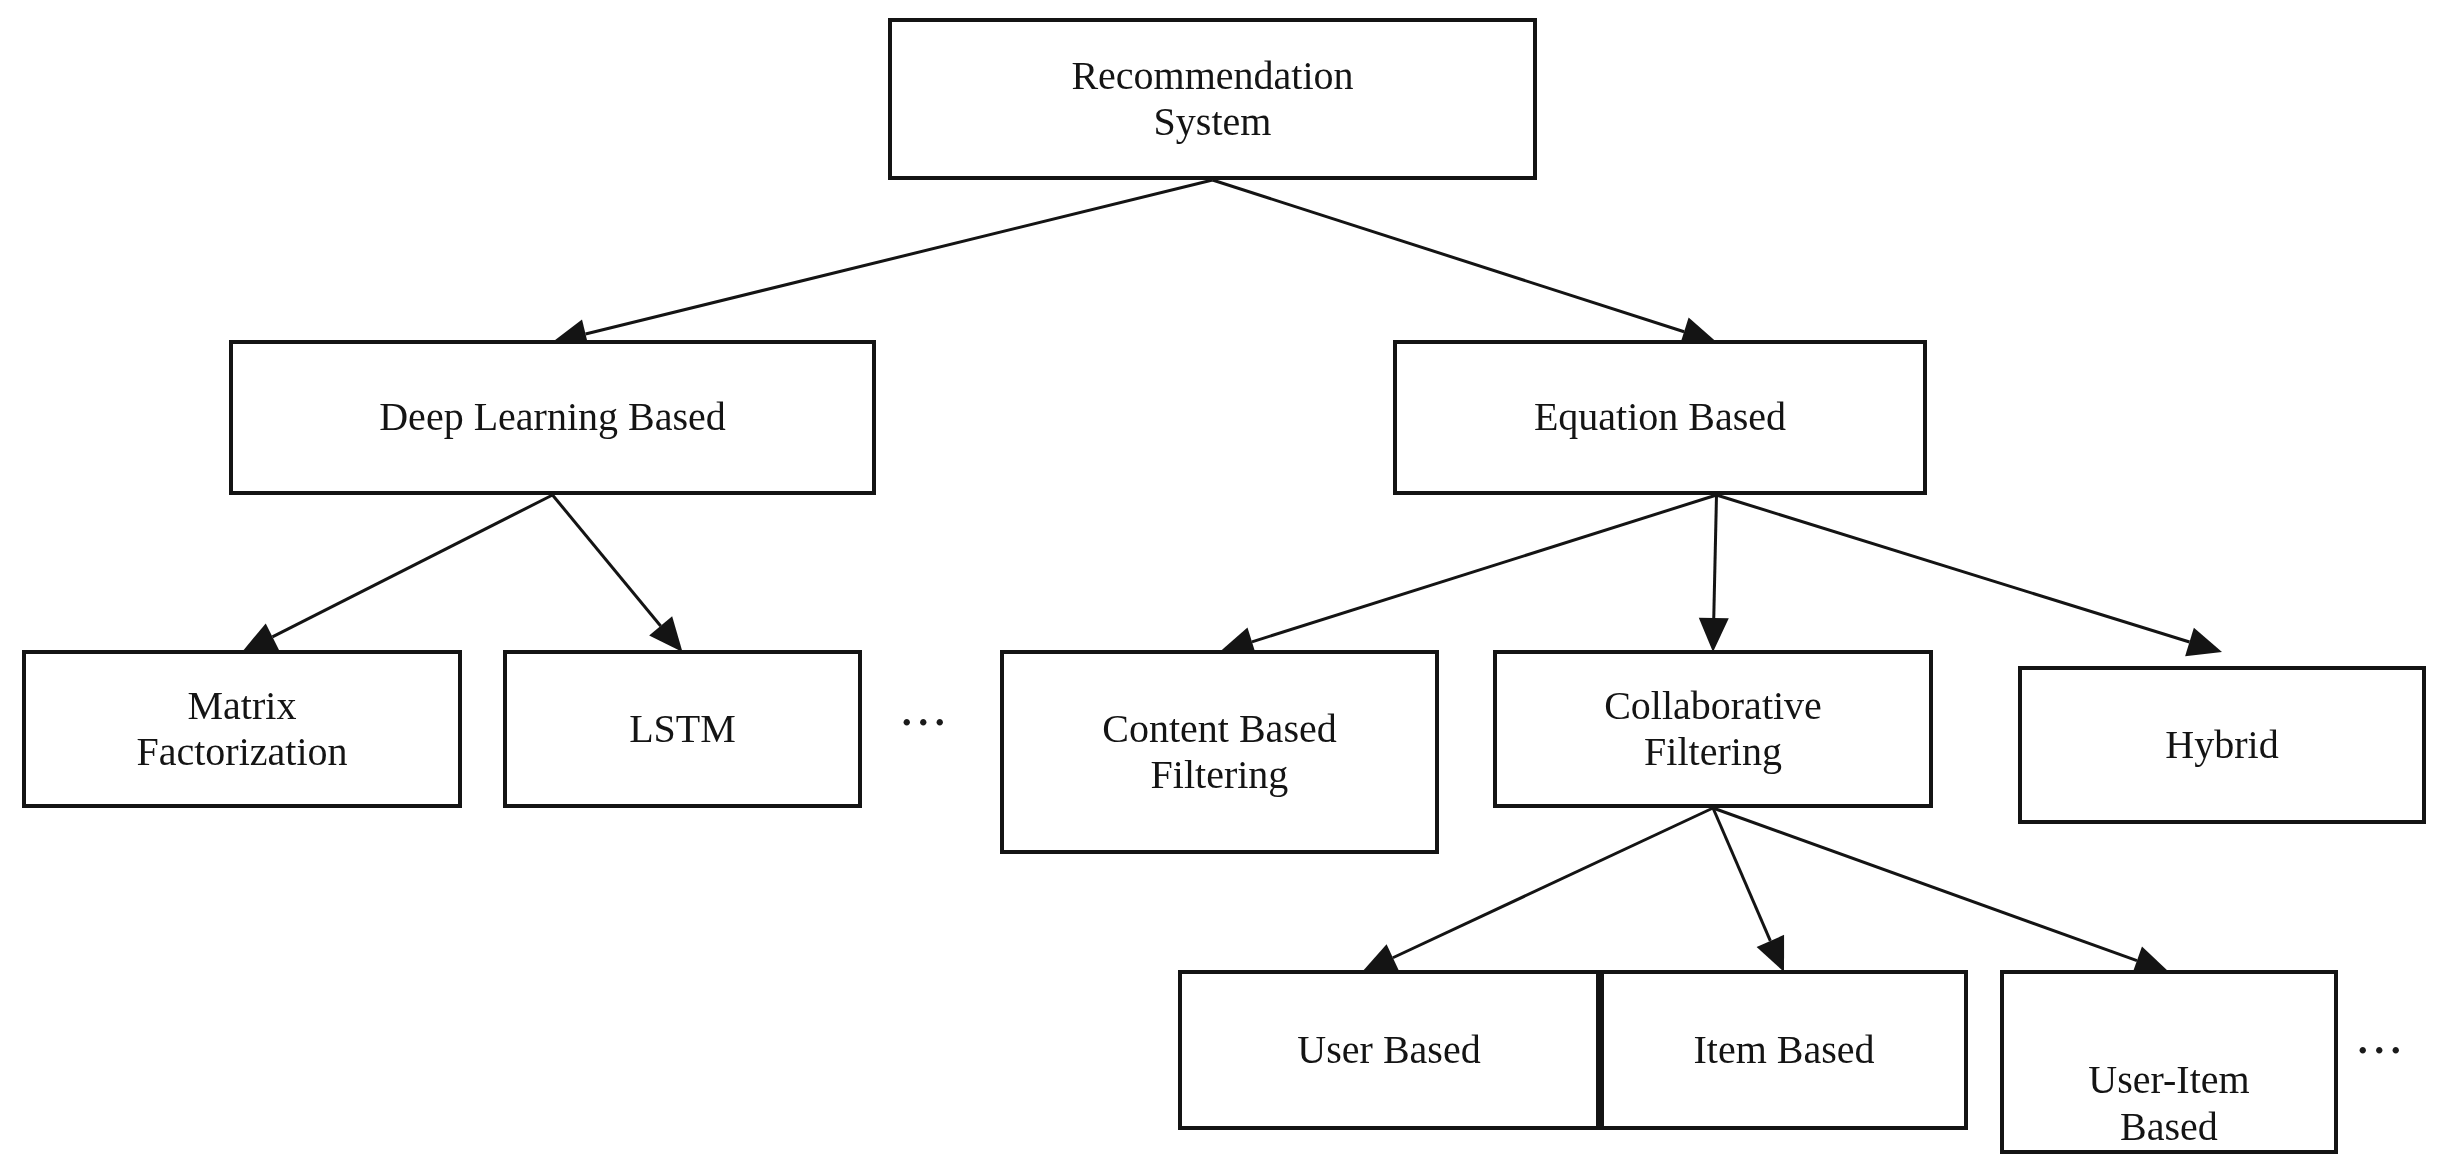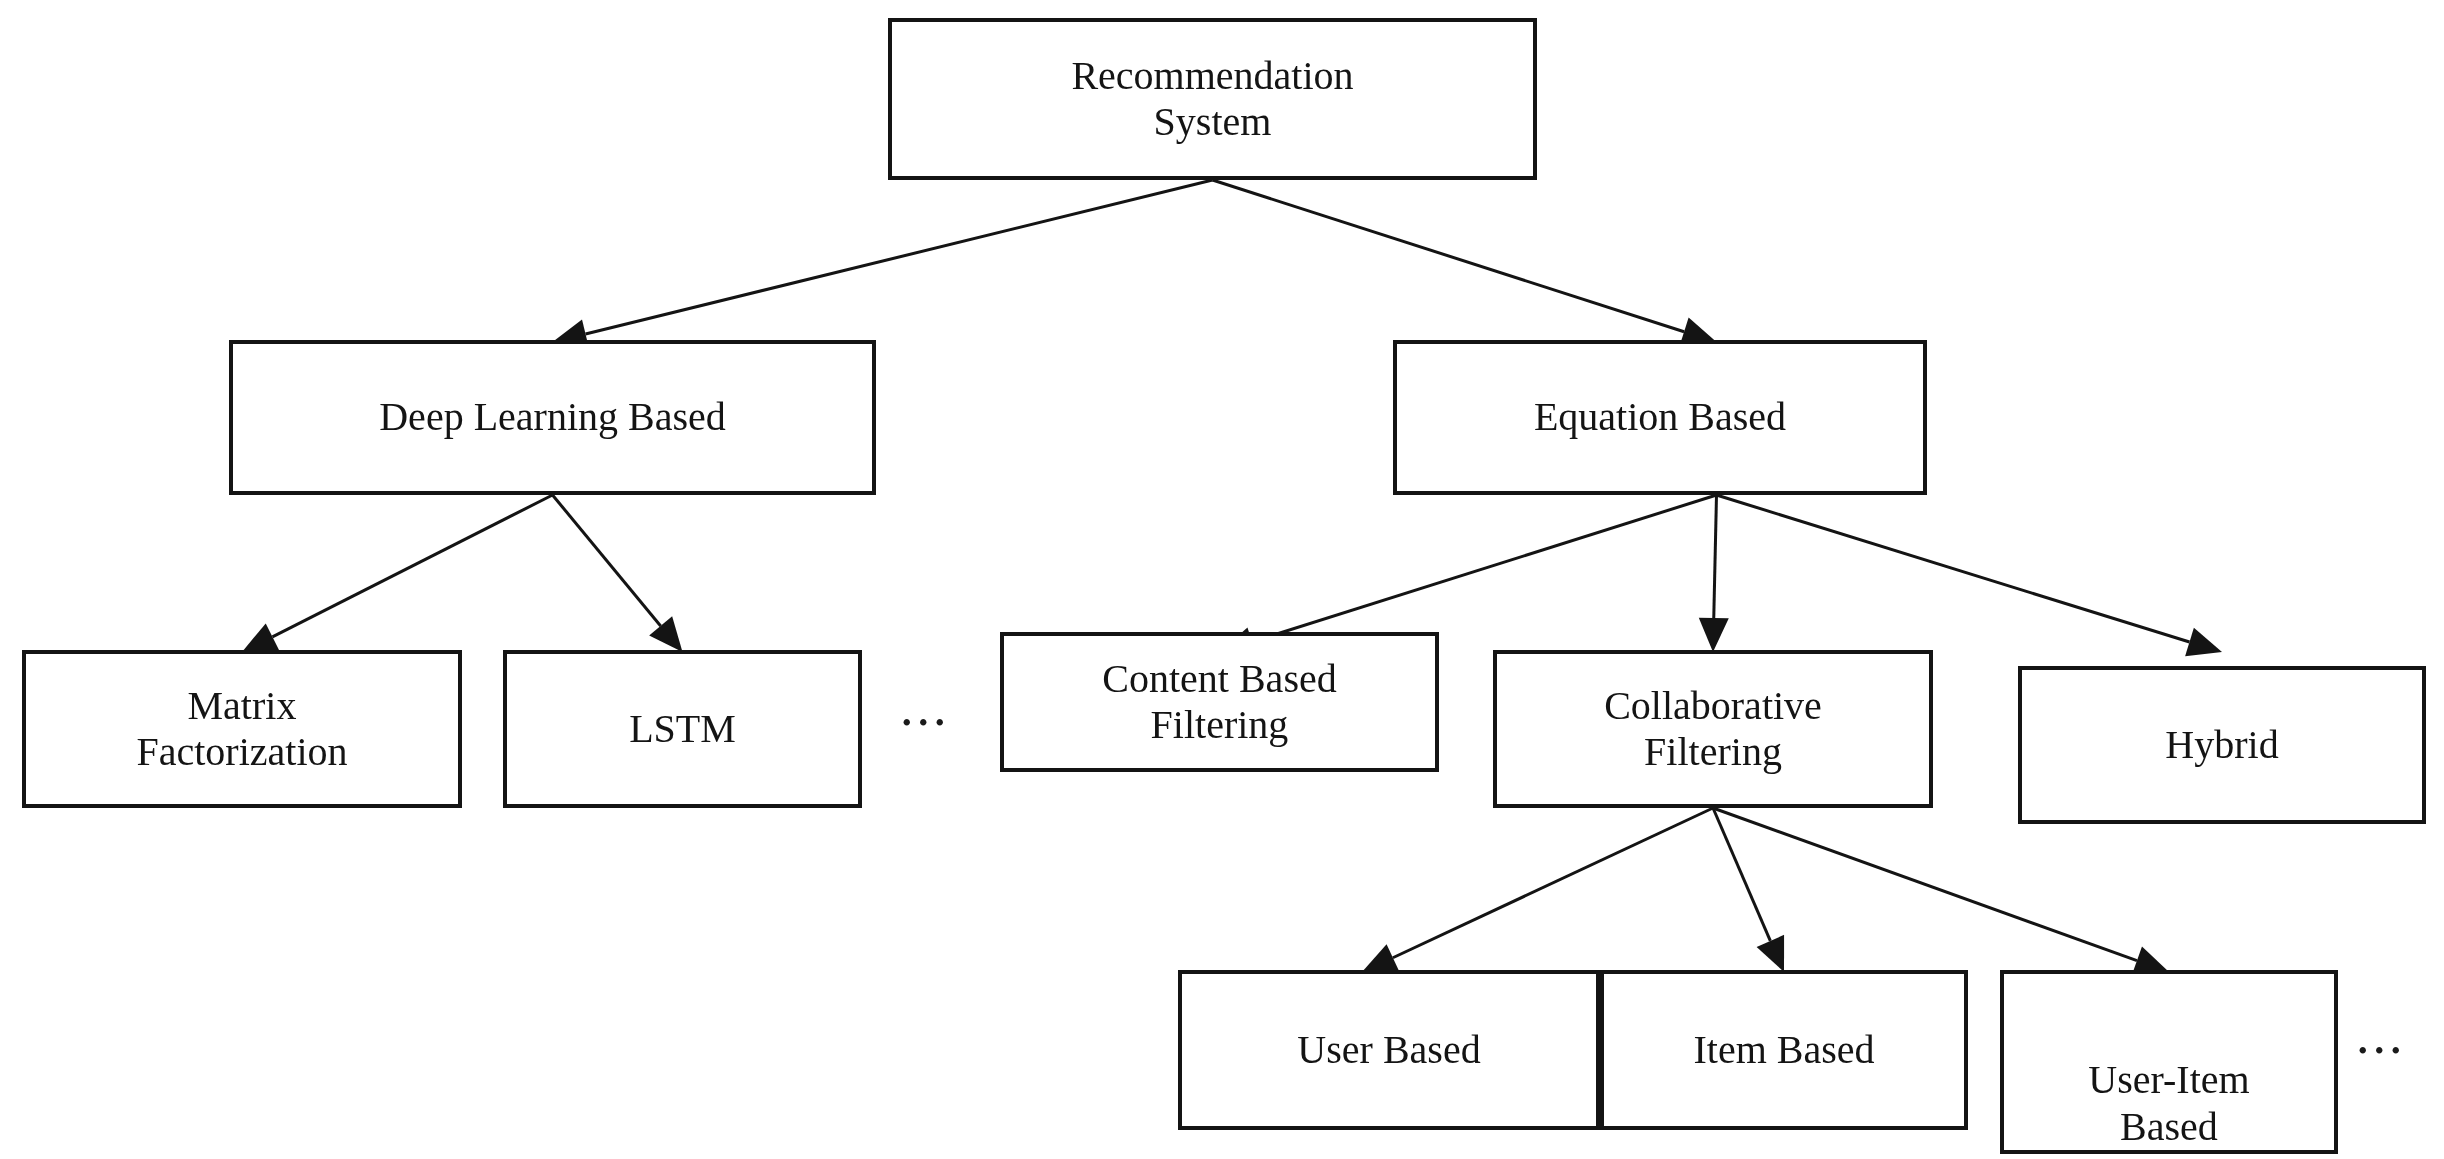--- a/index.html
+++ b/index.html
@@ -79,21 +79,21 @@
         <polygon points="2169,972 2131.9402688339915,974.7525126526779 2141.9832204045724,946.4834637873381" fill="#141414"></polygon>
       </g>
     </svg>
 <div class="node" style="left: 888px; top: 18px; width: 649px; height: 162px; border-color: rgb(20, 20, 20);"><span>Recommendation
 System</span></div>
     <div class="node" style="left: 229px; top: 340px; width: 647px; height: 155px; border-color: rgb(20, 20, 20);"><span>Deep Learning Based</span></div>
     <div class="node" style="left: 1393px; top: 340px; width: 534px; height: 155px; border-color: rgb(20, 20, 20);"><span>Equation Based</span></div>
     <div class="node" style="left: 22px; top: 650px; width: 440px; height: 158px; border-color: rgb(20, 20, 20);"><span>Matrix
 Factorization</span></div>
     <div class="node" style="left: 503px; top: 650px; width: 359px; height: 158px; border-color: rgb(20, 20, 20);"><span>LSTM</span></div>
-    <div class="node" style="left: 1000px; top: 632px; width: 439px; height: 140px; border-color: rgb(20, 20, 20);"><span>Content Based
+    <div class="node" style="left: 1000px; top: 650px; width: 439px; height: 204px; border-color: rgb(20, 20, 20);"><span>Content Based
 Filtering</span></div>
     <div class="node" style="left: 1493px; top: 650px; width: 440px; height: 158px; border-color: rgb(20, 20, 20);"><span>Collaborative
 Filtering</span></div>
     <div class="node" style="left: 2018px; top: 666px; width: 408px; height: 158px; border-color: rgb(20, 20, 20);"><span>Hybrid</span></div>
     <div class="node" style="left: 1178px; top: 970px; width: 422px; height: 160px; border-color: rgb(20, 20, 20);"><span>User Based</span></div>
     <div class="node" style="left: 1600px; top: 970px; width: 368px; height: 160px; border-color: rgb(20, 20, 20);"><span>Item Based</span></div>
     <div class="node" style="left: 2000px; top: 970px; width: 338px; height: 184px; border-color: rgb(20, 20, 20); align-items: flex-end;"><span>User-Item
 Based</span></div>
     <div class="ellipsis" style="left: 900px; top: 680px;">...</div>
     <div class="ellipsis" style="left: 2356px; top: 1008px;">...</div>

